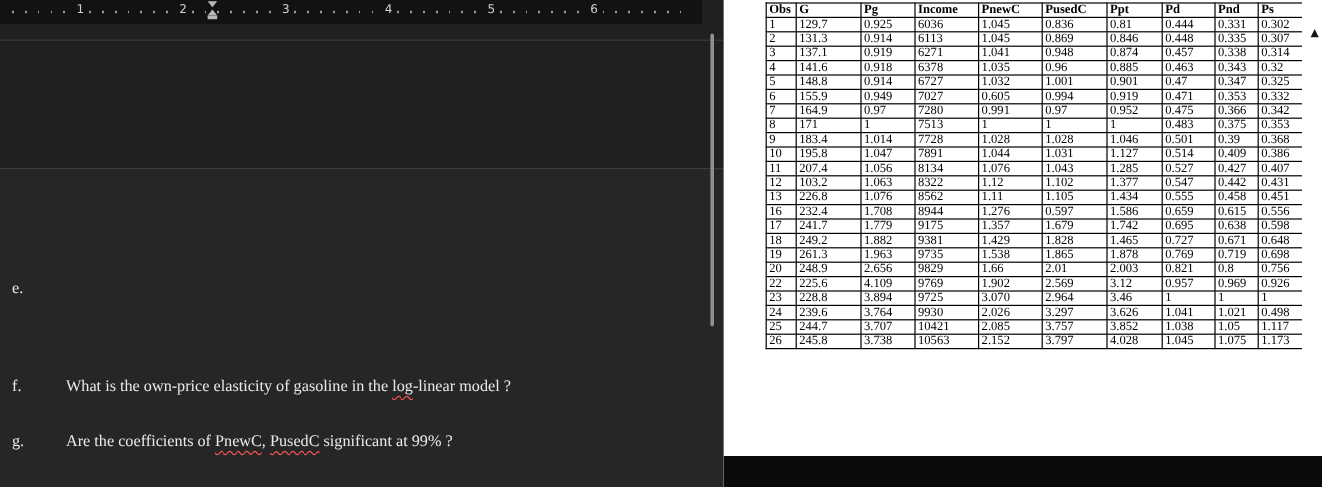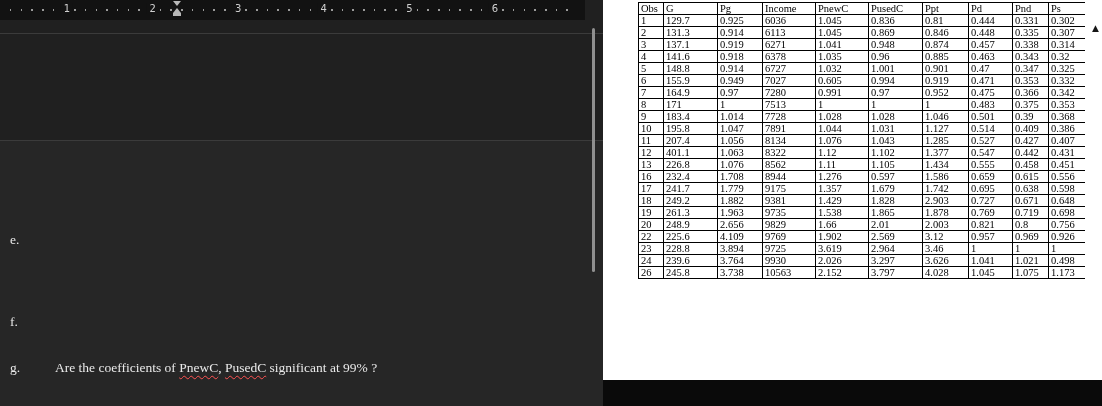--- a/index.html
+++ b/index.html
@@ -39,21 +39,21 @@
   
   .right-pane { position:relative; flex:1; background:#ffffff; overflow:hidden; }
   .data-table { position:absolute; left:35px; top:2px; width:447px; border-collapse:collapse; table-layout:fixed;
     font-family:"Liberation Serif", serif; font-size:10.5px; color:#000; }
   .data-table col.c0{width:25px}.data-table col.c1{width:54px}.data-table col.c2{width:45px}
   .data-table col.c3{width:53px}.data-table col.c4{width:53px}.data-table col.c5{width:54px}
   .data-table col.c6{width:46px}.data-table col.c7{width:44px}.data-table col.c8{width:36px}
   .data-table col.c9{width:37px}
   .data-table th, .data-table td { border:1px solid #000; height:12px; line-height:11px;
     padding:0 2px; text-align:left; white-space:nowrap; overflow:hidden; }
-  .data-table th { font-weight:normal; }
+  .data-table th { font-weight:bold; }
 
   .scroll-strip { position:absolute; right:0; top:0; width:17px; bottom:26px; background:#ffffff; }
   .scroll-up { position:absolute; right:3px; top:23px; font-size:9px; color:#151515; cursor:default;
     font-family:"DejaVu Sans", sans-serif; }
   .bottom-strip { position:absolute; left:0; right:0; bottom:0; height:26px; background:#0a0a0a; }
 </style>
 </head>
 <body>
 
 <div class="screen">
@@ -76,20 +76,21 @@
         <span class="ruler-num" style="left: 409.4px;">5</span>
         <span class="ruler-num" style="left: 495px;">6</span>
       </div>
 
     <div class="doc-content">
         <div class="doc-item">
           <span class="doc-label">e.</span>
         </div>
         <div class="doc-item">
           <span class="doc-label">f.</span>
+          <span class="doc-text"><span>What is the own-price elasticity of gasoline in the </span><span class="misspelled">log</span><span>-linear model ?</span></span>
         </div>
         <div class="doc-item">
           <span class="doc-label">g.</span>
           <span class="doc-text"><span>Are the coefficients of </span><span class="misspelled">PnewC</span><span>, </span><span class="misspelled">PusedC</span><span> significant at 99% ?</span></span>
         </div>
       </div>
 
     <div class="doc-scrollbar">
       <div class="doc-scroll-thumb"></div>
     </div>
@@ -251,21 +252,21 @@
             <td>8134</td>
             <td>1.076</td>
             <td>1.043</td>
             <td>1.285</td>
             <td>0.527</td>
             <td>0.427</td>
             <td>0.407</td>
           </tr>
           <tr>
             <td>12</td>
-            <td>401.1</td>
+            <td>103.2</td>
             <td>1.063</td>
             <td>8322</td>
             <td>1.12</td>
             <td>1.102</td>
             <td>1.377</td>
             <td>0.547</td>
             <td>0.442</td>
             <td>0.431</td>
           </tr>
           <tr>
@@ -304,21 +305,21 @@
             <td>0.638</td>
             <td>0.598</td>
           </tr>
           <tr>
             <td>18</td>
             <td>249.2</td>
             <td>1.882</td>
             <td>9381</td>
             <td>1.429</td>
             <td>1.828</td>
-            <td>2.903</td>
+            <td>1.465</td>
             <td>0.727</td>
             <td>0.671</td>
             <td>0.648</td>
           </tr>
           <tr>
             <td>19</td>
             <td>261.3</td>
             <td>1.963</td>
             <td>9735</td>
             <td>1.538</td>
@@ -350,40 +351,52 @@
             <td>3.12</td>
             <td>0.957</td>
             <td>0.969</td>
             <td>0.926</td>
           </tr>
           <tr>
             <td>23</td>
             <td>228.8</td>
             <td>3.894</td>
             <td>9725</td>
-            <td>3.619</td>
+            <td>3.070</td>
             <td>2.964</td>
             <td>3.46</td>
             <td>1</td>
             <td>1</td>
             <td>1</td>
           </tr>
           <tr>
             <td>24</td>
             <td>239.6</td>
             <td>3.764</td>
             <td>9930</td>
             <td>2.026</td>
             <td>3.297</td>
             <td>3.626</td>
             <td>1.041</td>
             <td>1.021</td>
             <td>0.498</td>
           </tr>
           <tr>
+            <td>25</td>
+            <td>244.7</td>
+            <td>3.707</td>
+            <td>10421</td>
+            <td>2.085</td>
+            <td>3.757</td>
+            <td>3.852</td>
+            <td>1.038</td>
+            <td>1.05</td>
+            <td>1.117</td>
+          </tr>
+          <tr>
             <td>26</td>
             <td>245.8</td>
             <td>3.738</td>
             <td>10563</td>
             <td>2.152</td>
             <td>3.797</td>
             <td>4.028</td>
             <td>1.045</td>
             <td>1.075</td>
             <td>1.173</td>

